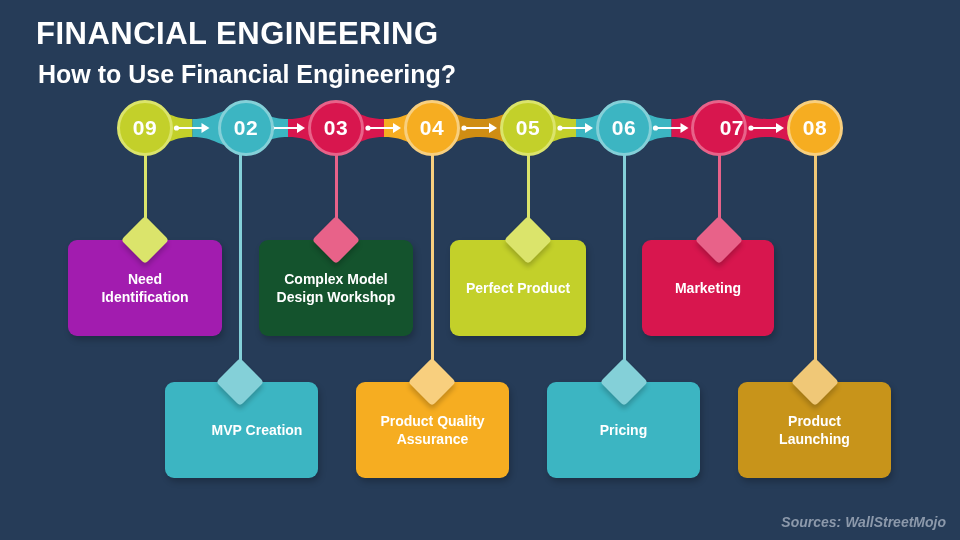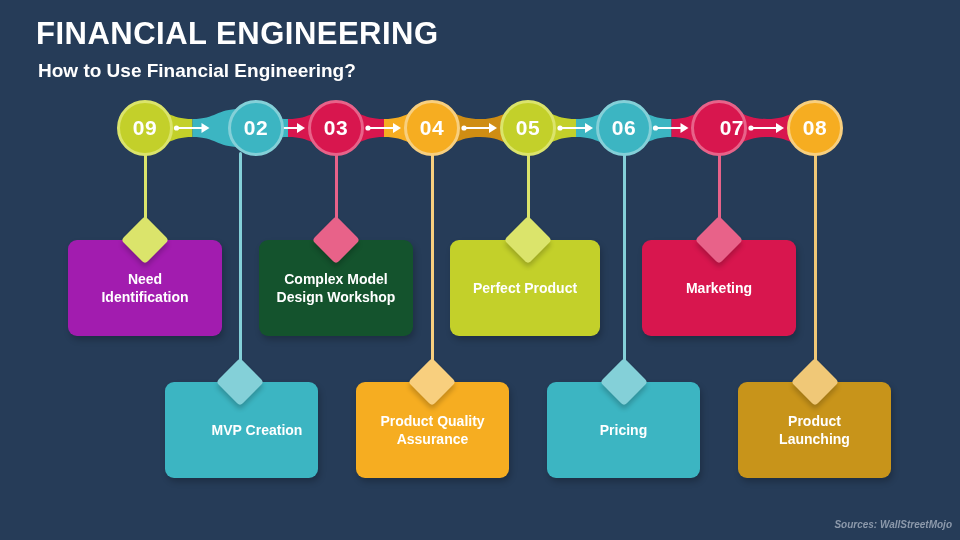--- a/index.html
+++ b/index.html
@@ -25,21 +25,21 @@
     font-size: 31px;
     font-weight: bold;
     color: #ffffff;
     letter-spacing: 0.5px;
     white-space: nowrap;
   }
   #subtitle {
     position: absolute;
     left: 38px;
     top: 60px;
-    font-size: 19px;
+    font-size: 25px;
     font-weight: bold;
     color: #ffffff;
     white-space: nowrap;
   }
 
   
   #band {
     position: absolute;
     left: 0;
     top: 88px;
@@ -97,23 +97,23 @@
   .circle-num {
     color: #ffffff;
     font-size: 21px;
     font-weight: bold;
     letter-spacing: 0.5px;
   }
 
   
   #source {
     position: absolute;
-    right: 8px;
+    right: 14px;
     bottom: 10px;
-    font-size: 10px;
+    font-size: 14px;
     font-style: italic;
     font-weight: bold;
     color: #8c99ab;
     text-align: right;
   }
 </style>
 </head>
 <body>
 
 <div id="slide">
@@ -200,43 +200,43 @@
       <div class="card" style="left: 259px; top: 240px; width: 154px; height: 96px; background: #14532d;">
         <div class="card-label">Complex Model
 Design Workshop</div>
       </div>
       <div class="diamond" style="left: 319px; top: 223px; background: rgb(232, 98, 137); box-shadow: rgba(0, 0, 0, 0.2) 3px 3px 5px;"></div>
       <div class="card" style="left: 356px; top: 382px; width: 153px; height: 96px; background: rgb(246, 173, 33);">
         <div class="card-label">Product Quality
 Assurance</div>
       </div>
       <div class="diamond" style="left: 415px; top: 365px; background: rgb(248, 207, 126); box-shadow: rgba(0, 0, 0, 0.2) 3px 3px 5px;"></div>
-      <div class="card" style="left: 450px; top: 240px; width: 150px; height: 96px; background: rgb(195, 208, 42);">
+      <div class="card" style="left: 450px; top: 240px; width: 136px; height: 96px; background: rgb(195, 208, 42);">
         <div class="card-label">Perfect Product</div>
       </div>
       <div class="diamond" style="left: 511px; top: 223px; background: rgb(219, 228, 107); box-shadow: rgba(0, 0, 0, 0.2) 3px 3px 5px;"></div>
       <div class="card" style="left: 547px; top: 382px; width: 153px; height: 96px; background: rgb(60, 181, 194);">
         <div class="card-label">Pricing</div>
       </div>
       <div class="diamond" style="left: 607px; top: 365px; background: rgb(132, 208, 216); box-shadow: rgba(0, 0, 0, 0.2) 3px 3px 5px;"></div>
-      <div class="card" style="left: 642px; top: 240px; width: 154px; height: 96px; background: rgb(216, 22, 78);">
+      <div class="card" style="left: 642px; top: 240px; width: 132px; height: 96px; background: rgb(216, 22, 78);">
         <div class="card-label">Marketing</div>
       </div>
       <div class="diamond" style="left: 702px; top: 223px; background: rgb(232, 98, 137); box-shadow: rgba(0, 0, 0, 0.2) 3px 3px 5px;"></div>
       <div class="card" style="left: 738px; top: 382px; width: 153px; height: 96px; background: rgb(200, 148, 26);">
         <div class="card-label">Product
 Launching</div>
       </div>
       <div class="diamond" style="left: 798px; top: 365px; background: rgb(240, 200, 119); box-shadow: rgba(0, 0, 0, 0.2) 3px 3px 5px;"></div>
     </div>
   <div id="circles">
       <div class="circle" style="left: 117px; top: 100px; background: rgb(195, 208, 42); border: 3px solid rgb(219, 228, 107);">
         <span class="circle-num">09</span>
       </div>
-      <div class="circle" style="left: 228px; top: 100px; background: rgb(60, 181, 194); border: 3px solid rgb(132, 208, 216);">
+      <div class="circle" style="left: 218px; top: 100px; background: rgb(60, 181, 194); border: 3px solid rgb(132, 208, 216);">
         <span class="circle-num">02</span>
       </div>
       <div class="circle" style="left: 308px; top: 100px; background: rgb(216, 22, 78); border: 3px solid rgb(232, 98, 137);">
         <span class="circle-num">03</span>
       </div>
       <div class="circle" style="left: 404px; top: 100px; background: rgb(246, 173, 33); border: 3px solid rgb(248, 207, 126);">
         <span class="circle-num">04</span>
       </div>
       <div class="circle" style="left: 500px; top: 100px; background: rgb(195, 208, 42); border: 3px solid rgb(219, 228, 107);">
         <span class="circle-num">05</span>

